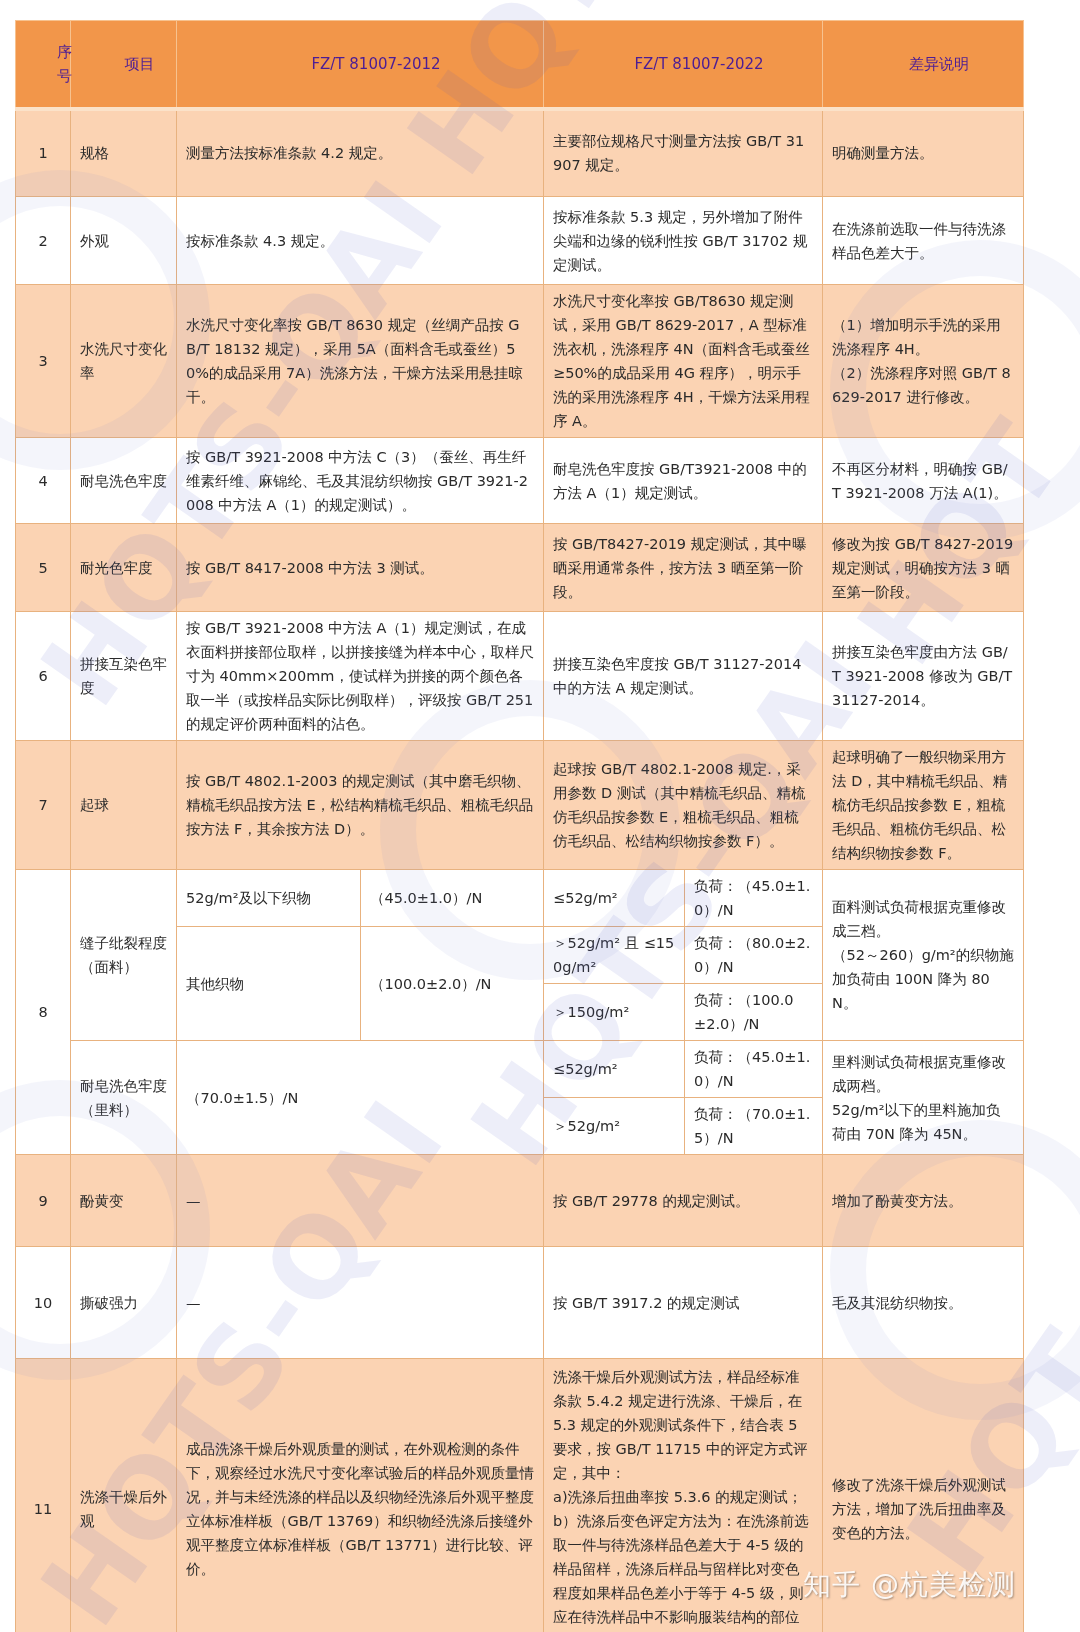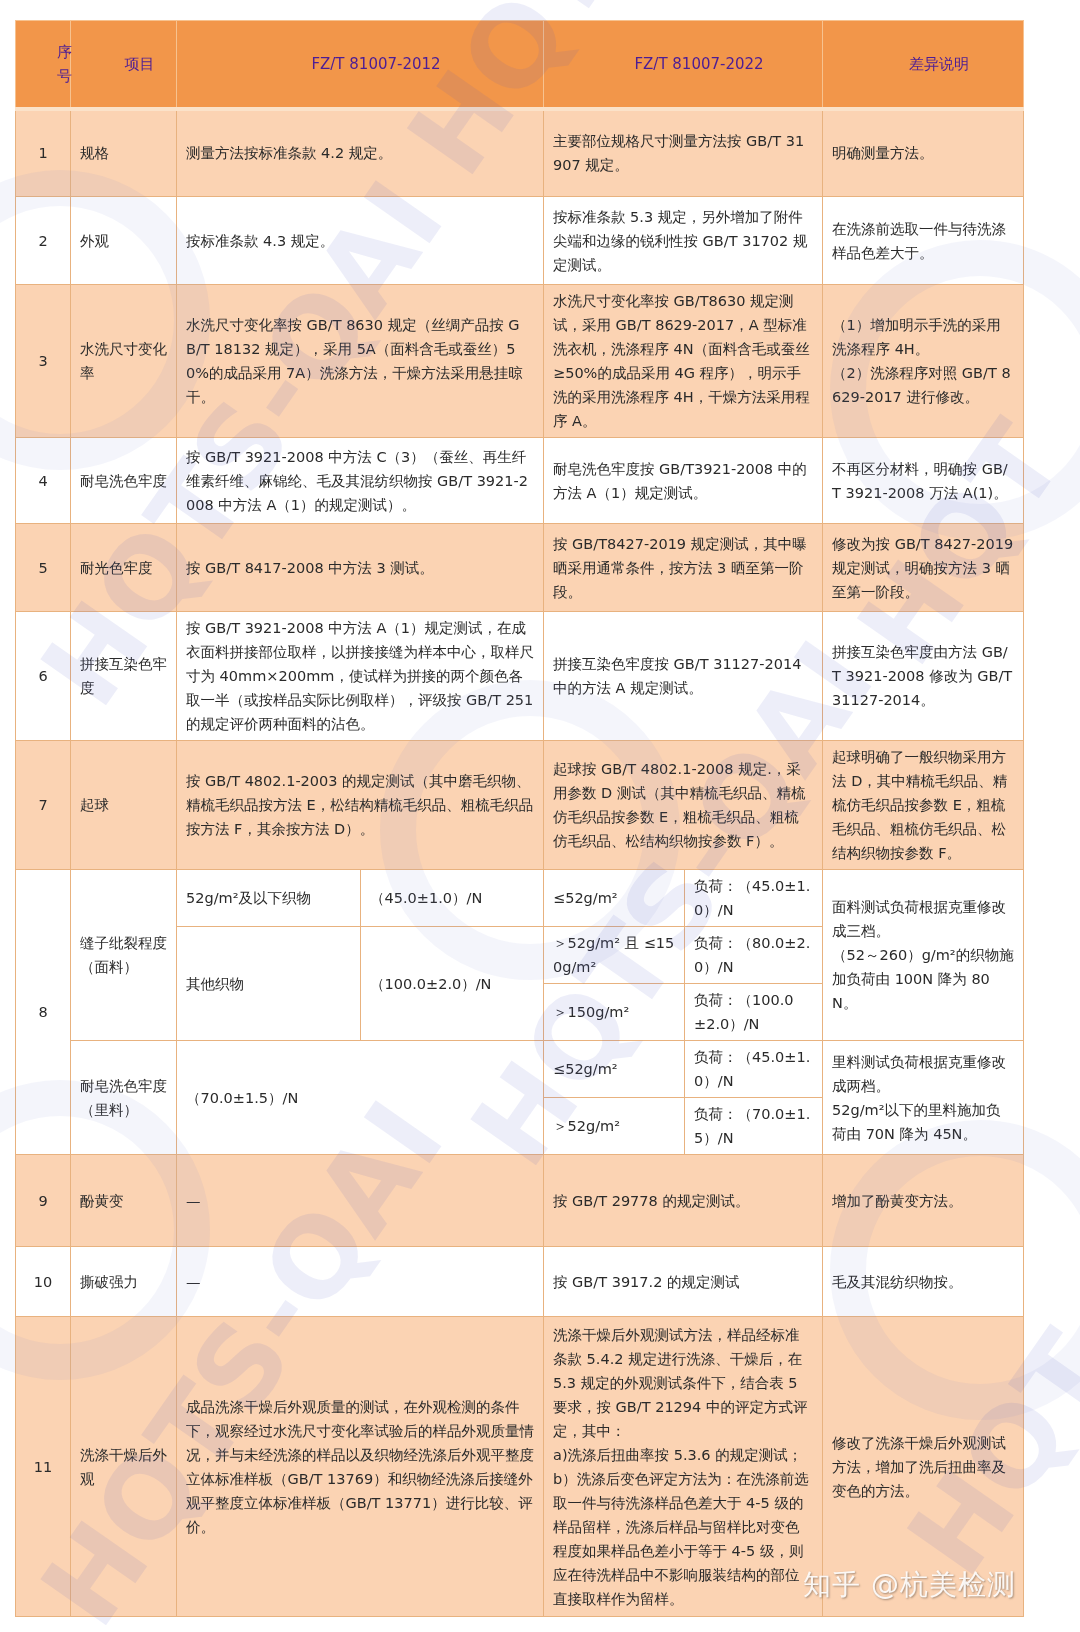--- a/index.html
+++ b/index.html
@@ -164,34 +164,34 @@
       </tr>
 
       <tr class="odd" style="height:92px">
         <td class="num">9</td>
         <td class="c">酚黄变</td>
         <td colspan="2">—</td>
         <td colspan="2">按 GB/T 29778 的规定测试。</td>
         <td>增加了酚黄变方法。</td>
       </tr>
 
-      <tr class="even" style="height:70px">
+      <tr class="even" style="height:112px">
         <td class="num">10</td>
         <td class="c">撕破强力</td>
         <td colspan="2">—</td>
         <td colspan="2">按 GB/T 3917.2 的规定测试</td>
         <td>毛及其混纺织物按。</td>
       </tr>
 
       <tr class="odd" style="height:300px">
         <td class="num">11</td>
         <td class="c">洗涤干燥后外观</td>
         <td colspan="2">成品洗涤干燥后外观质量的测试，在外观检测的条件下，观察经过水洗尺寸变化率试验后的样品外观质量情况，并与未经洗涤的样品以及织物经洗涤后外观平整度立体标准样板（GB/T 13769）和织物经洗涤后接缝外观平整度立体标准样板（GB/T 13771）进行比较、评价。</td>
         <td colspan="2">
-          <div>洗涤干燥后外观测试方法，样品经标准条款 5.4.2 规定进行洗涤、干燥后，在 5.3 规定的外观测试条件下，结合表 5 要求，按 GB/T 21294 中的评定方式评定，其中：</div>
+          <div>洗涤干燥后外观测试方法，样品经标准条款 5.4.2 规定进行洗涤、干燥后，在 5.3 规定的外观测试条件下，结合表 5 要求，按 GB/T 11715 中的评定方式评定，其中：</div>
           <div>a)洗涤后扭曲率按 5.3.6 的规定测试；</div>
           <div>b）洗涤后变色评定方法为：在洗涤前选取一件与待洗涤样品色差大于 4-5 级的样品留样，洗涤后样品与留样比对变色程度如果样品色差小于等于 4-5 级，则应在待洗样品中不影响服装结构的部位直接取样作为留样。</div>
         </td>
         <td>修改了洗涤干燥后外观测试方法，增加了洗后扭曲率及变色的方法。</td>
       </tr>
     </tbody>
   </table>
 
   <div class="ring" style="left:-90px; top:170px; width:300px; height:300px;"></div>
   <div class="ring" style="left:380px; top:680px; width:300px; height:300px;"></div>

